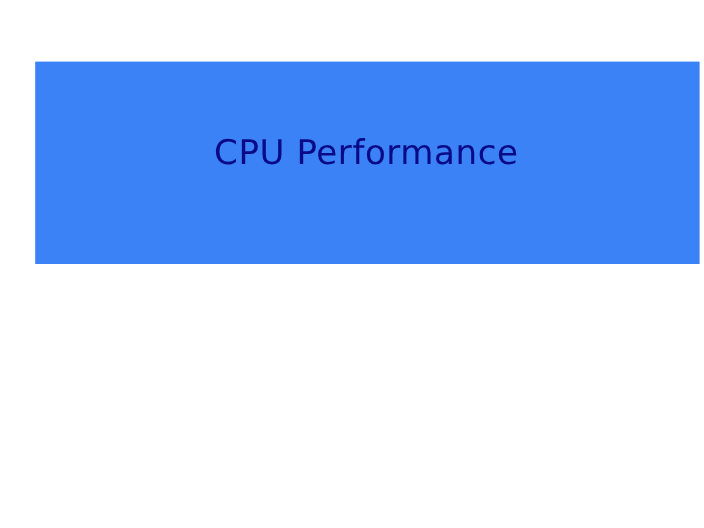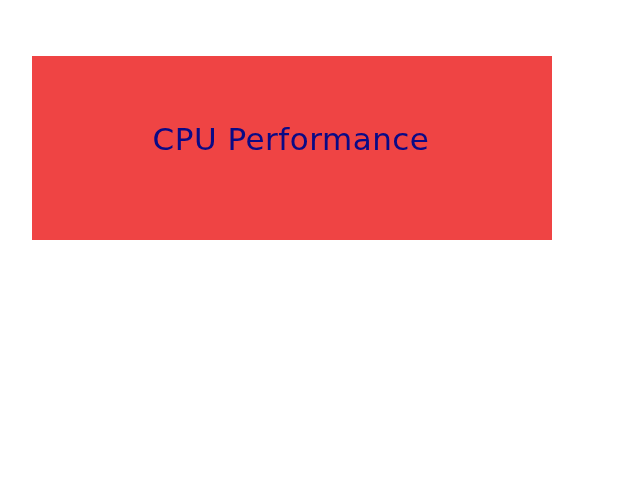--- a/index.html
+++ b/index.html
@@ -13,23 +13,23 @@
     .slide {
       position: relative;
       width: 640px;
       height: 480px;
       background: #ffffff;
     }
     .title-box {
       position: absolute;
       left: 32px;
       top: 56px;
-      width: 520px;
+      width: 604px;
       height: 184px;
-      background: #ef4444;
+      background: #3b82f6;
       display: flex;
       align-items: center;
       justify-content: center;
     }
     .title-text {
       font-family: "DejaVu Sans", sans-serif;
       font-size: 31px;
       color: #0a0a86;
       letter-spacing: 0.5px;
       margin-top: -18px;

